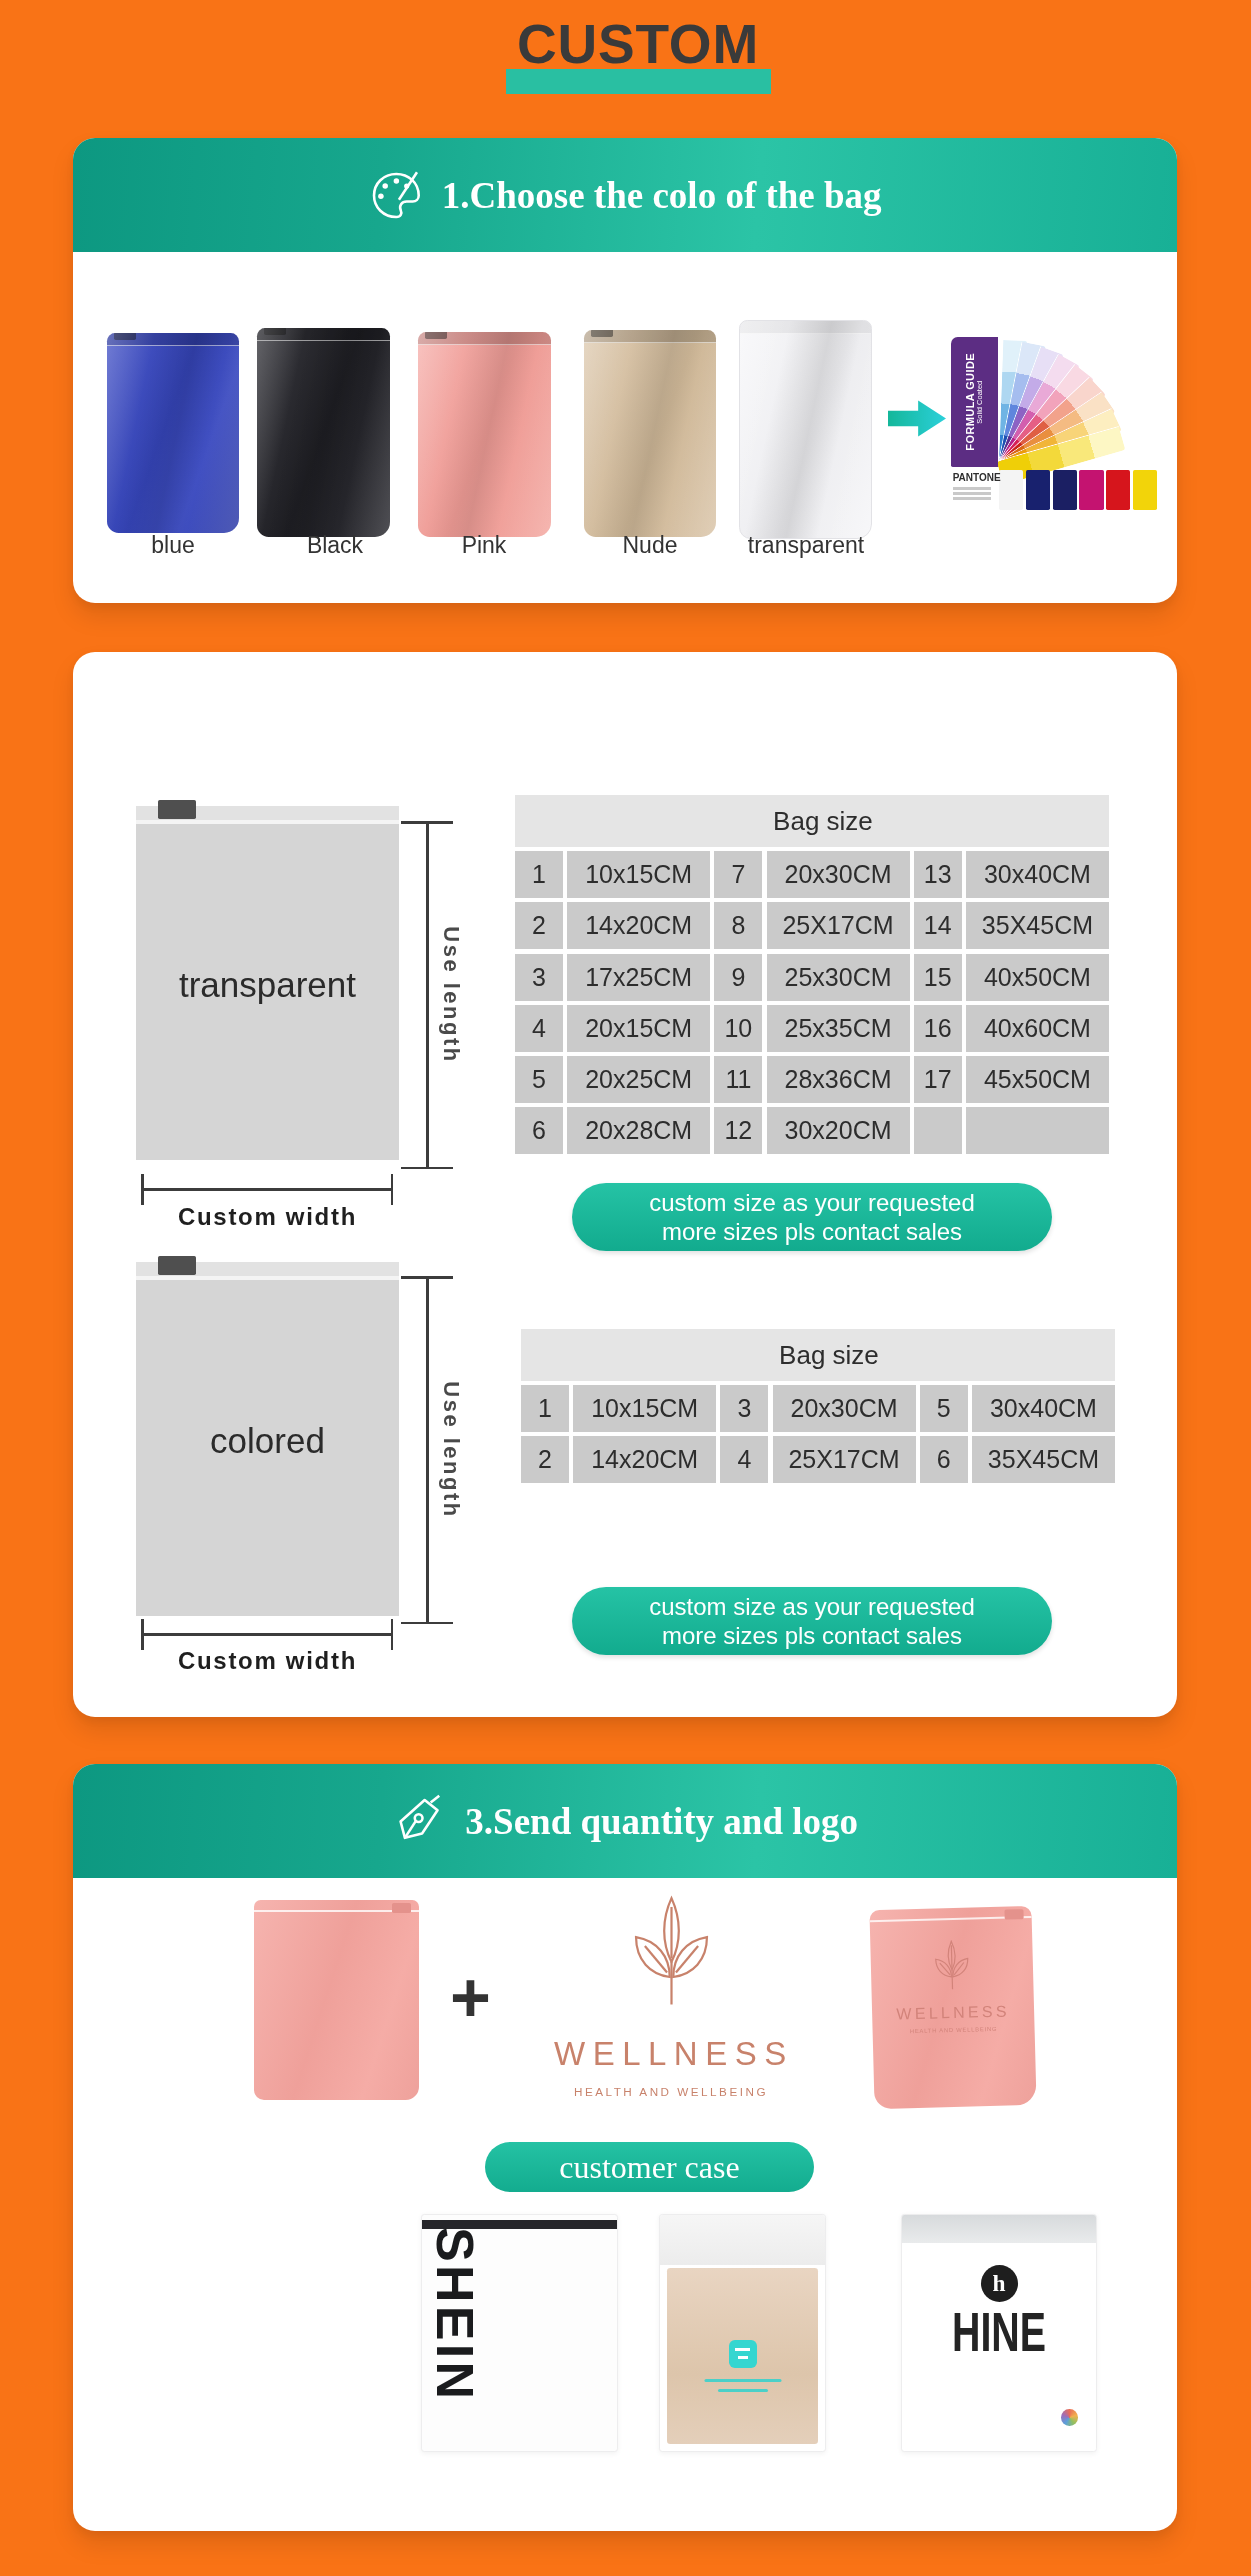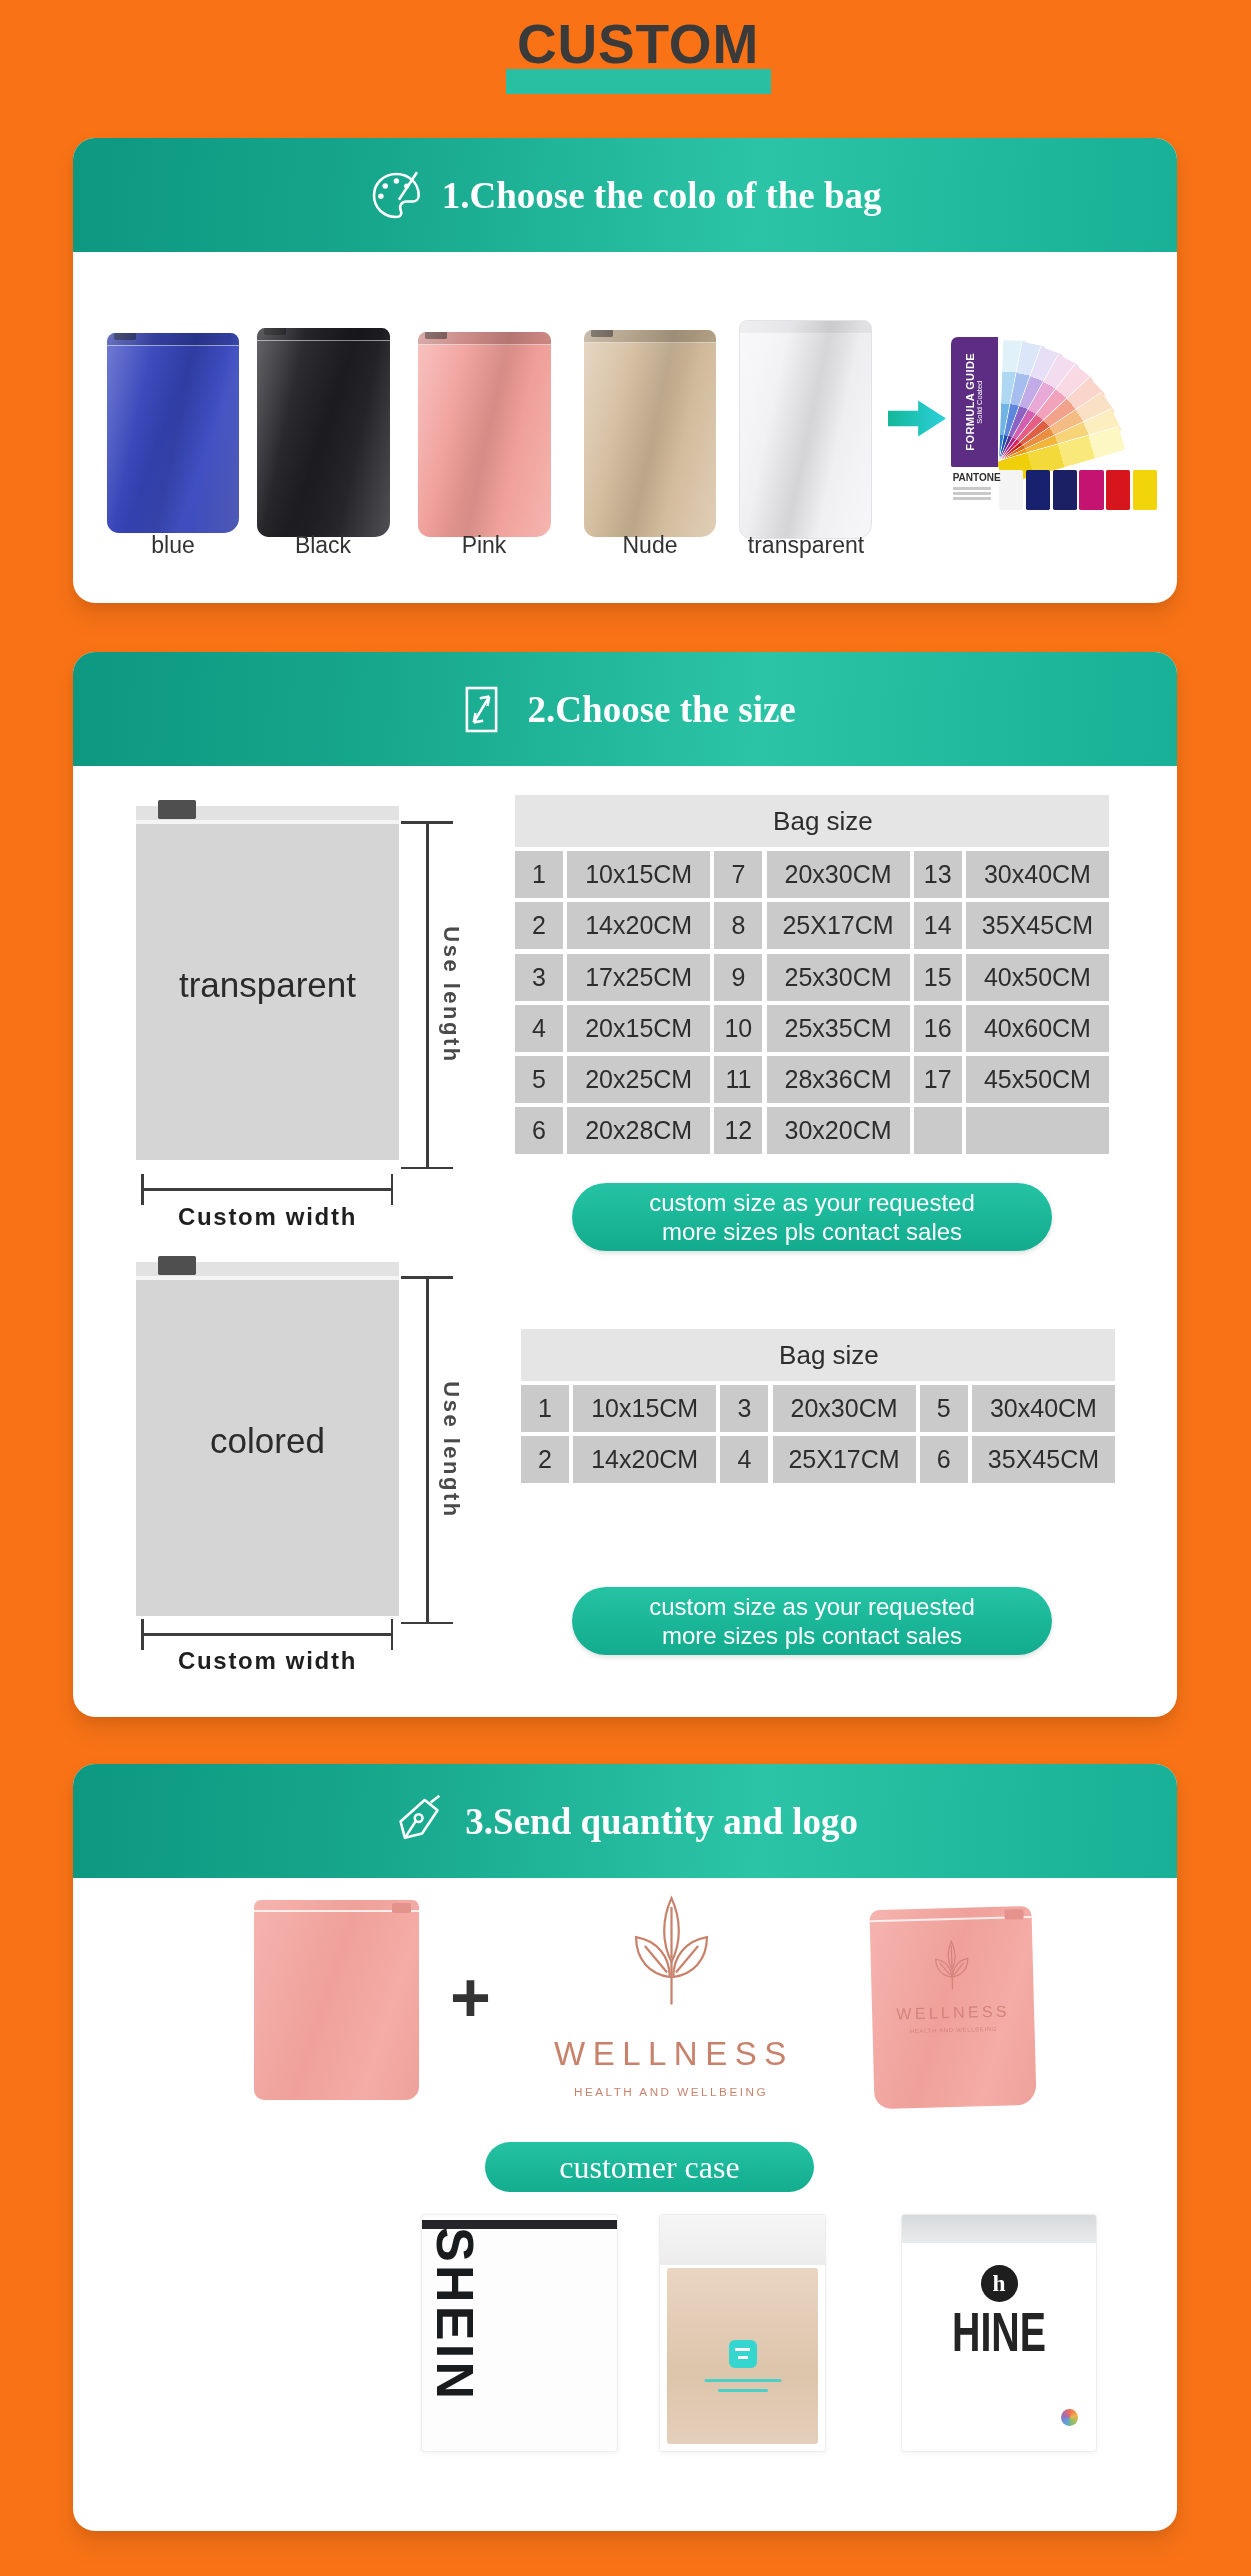--- a/index.html
+++ b/index.html
@@ -183,21 +183,21 @@
       <div class="tab"></div>
       <div class="sheen"></div>
     </div>
     <div class="bag bag-transparent" style="left:666px; top:182px; width:133px; height:219px;
          background:linear-gradient(110deg,#f8f8fa 0%,#ececef 55%,#f6f6f8 100%);">
       <div class="zip"></div>
       <div class="sheen"></div>
     </div>
 
     <div class="bag-label" style="left:29px;  top:394px;">blue</div>
-    <div class="bag-label" style="left:179px; top:394px;text-align:center;">Black</div>
+    <div class="bag-label" style="left:191px; top:394px;text-align:center;">Black</div>
     <div class="bag-label" style="left:340px; top:394px;">Pink</div>
     <div class="bag-label" style="left:506px; top:394px;">Nude</div>
     <div class="bag-label" style="left:662px; top:394px;">transparent</div>
 
     <div class="arrow-right"></div>
 
     <div class="pantone">
       <div class="p-strip" style="transform:rotate(2deg);  background:linear-gradient(180deg,#e0f1fa 0 25%,#aed7f1 25% 50%,#6fb4e4 50% 75%,#2e7fd2 75%);"></div>
       <div class="p-strip" style="transform:rotate(11deg); background:linear-gradient(180deg,#dbe7f8 0 25%,#a5bdef 25% 50%,#5f86dd 50% 75%,#1d4fb0 75%);"></div>
       <div class="p-strip" style="transform:rotate(20deg); background:linear-gradient(180deg,#e7dff6 0 25%,#c3abe8 25% 50%,#8c63c4 50% 75%,#5b2d91 75%);"></div>
@@ -224,28 +224,20 @@
           <div style="background:#18216e;"></div>
           <div style="background:#1b1f63;"></div>
         <div style="background:#c41370;"></div>
           <div style="background:#d6151c;"></div>
           <div style="background:#f2d40a;"></div>
       </div>
     </div>
   </section>
 
   <section class="card card2">
-    <header class="banner">
-      <svg viewBox="0 0 64 64" fill="none" stroke="#ffffff" stroke-width="3">
-        <rect x="15" y="7" width="34" height="50"></rect>
-        <path d="M23 47 L41 17"></path>
-        <path d="M23 47 l11 -2 M23 47 l2 -11 M41 17 l-11 2 M41 17 l-2 11"></path>
-      </svg>
-      <span class="banner-text">2.Choose the size</span>
-    </header>
 
     <div class="dbag" style="left:63px; top:154px; height:354px;">
       <div class="dzip"></div>
       <div class="dslider"></div>
       <div class="dlabel">transparent</div>
     </div>
     <div class="vdim" style="left:353px; top:169px; height:348px;"></div>
     <div class="vlabel" style="left:309px; top:330px;">Use length</div>
     <div class="hdim" style="left:68px; top:536px; width:252px;"></div>
     <div class="hlabel" style="left:61px; top:551px;">Custom width</div>

